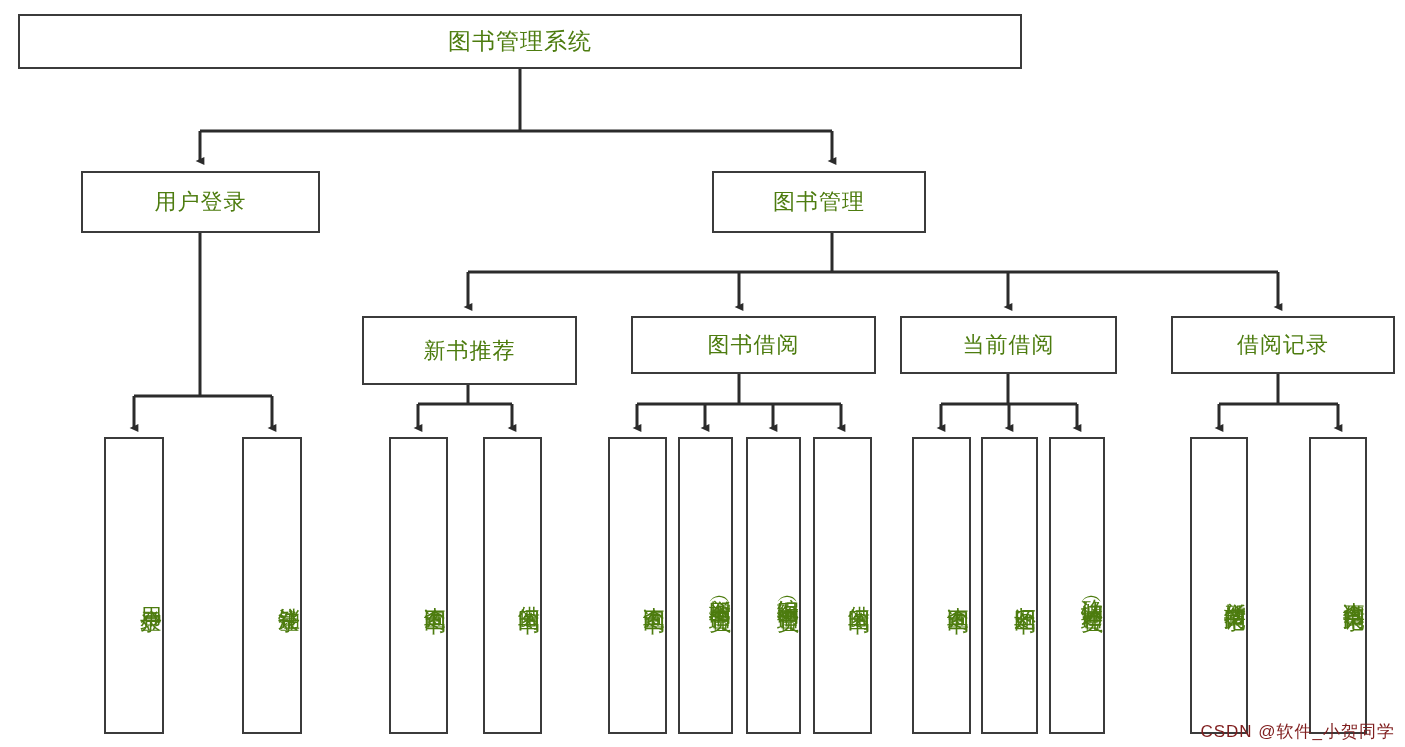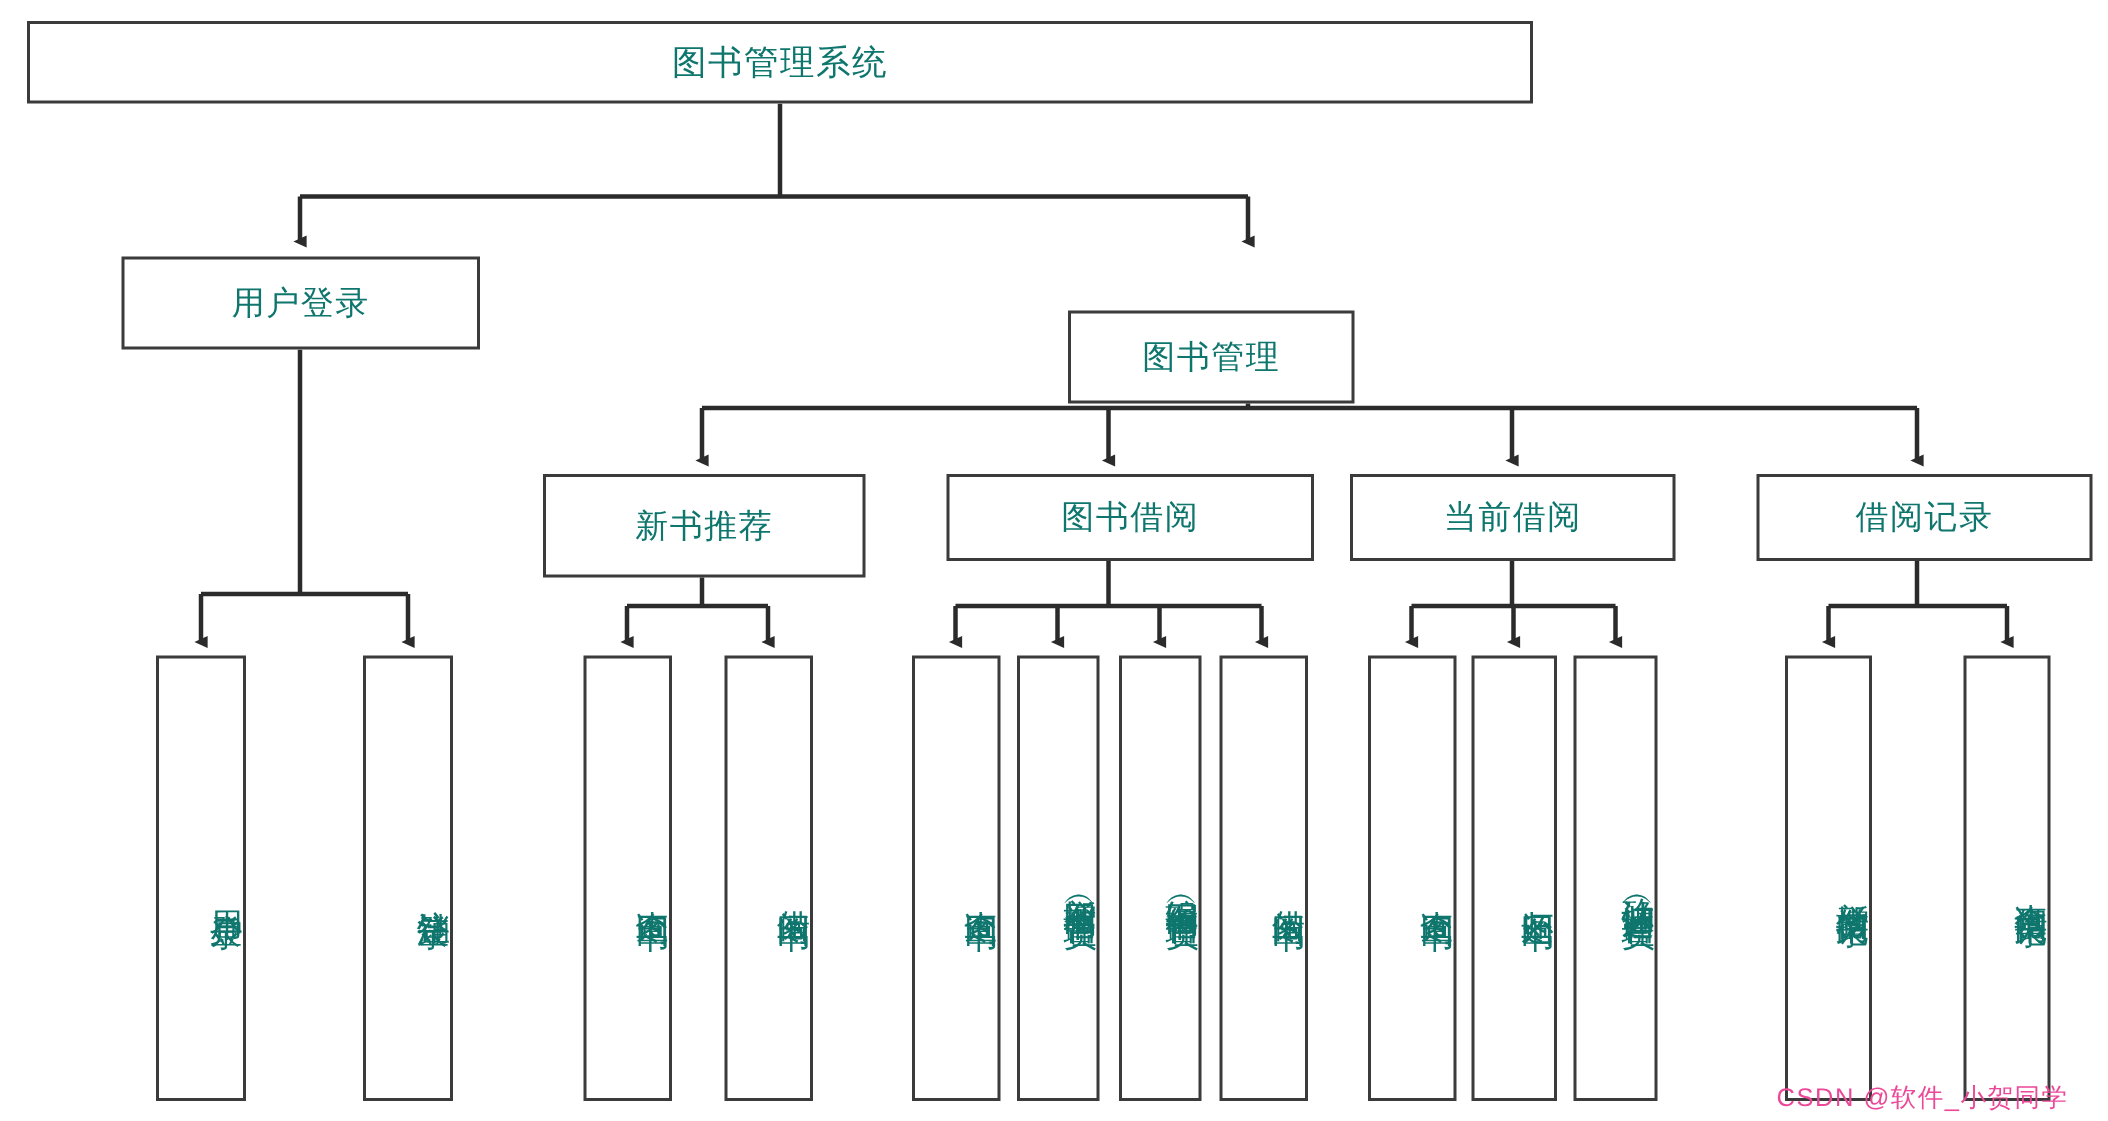--- a/index.html
+++ b/index.html
@@ -25,21 +25,21 @@
     height: 747px;
   }
   .node {
     position: absolute;
     box-sizing: border-box;
     background: #ffffff;
     border: 2px solid #3b3b3b;
     display: flex;
     align-items: center;
     justify-content: center;
-    color: #0f766e;
+    color: #4d7c0f;
   }
   .node.h {
     font-size: 22px;
     letter-spacing: 1px;
   }
   .node.h.root { font-size: 23px; }
   .node.v {
     writing-mode: vertical-rl;
     text-orientation: upright;
     font-size: 22px;
@@ -52,24 +52,24 @@
   .node.v.tall { padding-top: 8px; }
   .label {
     white-space: pre;
   }
   .node.v .label {
     writing-mode: vertical-rl;
     text-orientation: upright;
   }
   #watermark {
     position: absolute;
-    right: 26px;
+    right: 10px;
     bottom: 4px;
     font-size: 17px;
-    color: #ec4899;
+    color: #7f1d1d;
     letter-spacing: 1px;
     white-space: nowrap;
     pointer-events: none;
   }
 </style>
 </head>
 <body>
 
 <div id="canvas">
 
@@ -123,21 +123,21 @@
     </g>
   </svg>
 
   <div class="node h root" style="left:18px; top:14px; width:1004px; height:55px;">
     <span class="label">图书管理系统</span>
   </div>
 
   <div class="node h" style="left:81px; top:171px; width:239px; height:62px;">
     <span class="label">用户登录</span>
   </div>
-  <div class="node h" style="left:712px; top:171px; width:191px; height:62px;margin-top:36px;">
+  <div class="node h" style="left:712px; top:171px; width:214px; height:62px;">
     <span class="label">图书管理</span>
   </div>
 
   <div class="node h" style="left:362px; top:316px; width:215px; height:69px;">
     <span class="label">新书推荐</span>
   </div>
   <div class="node h" style="left:631px; top:316px; width:245px; height:58px;">
     <span class="label">图书借阅</span>
   </div>
   <div class="node h" style="left:900px; top:316px; width:217px; height:58px;text-align:center;">

